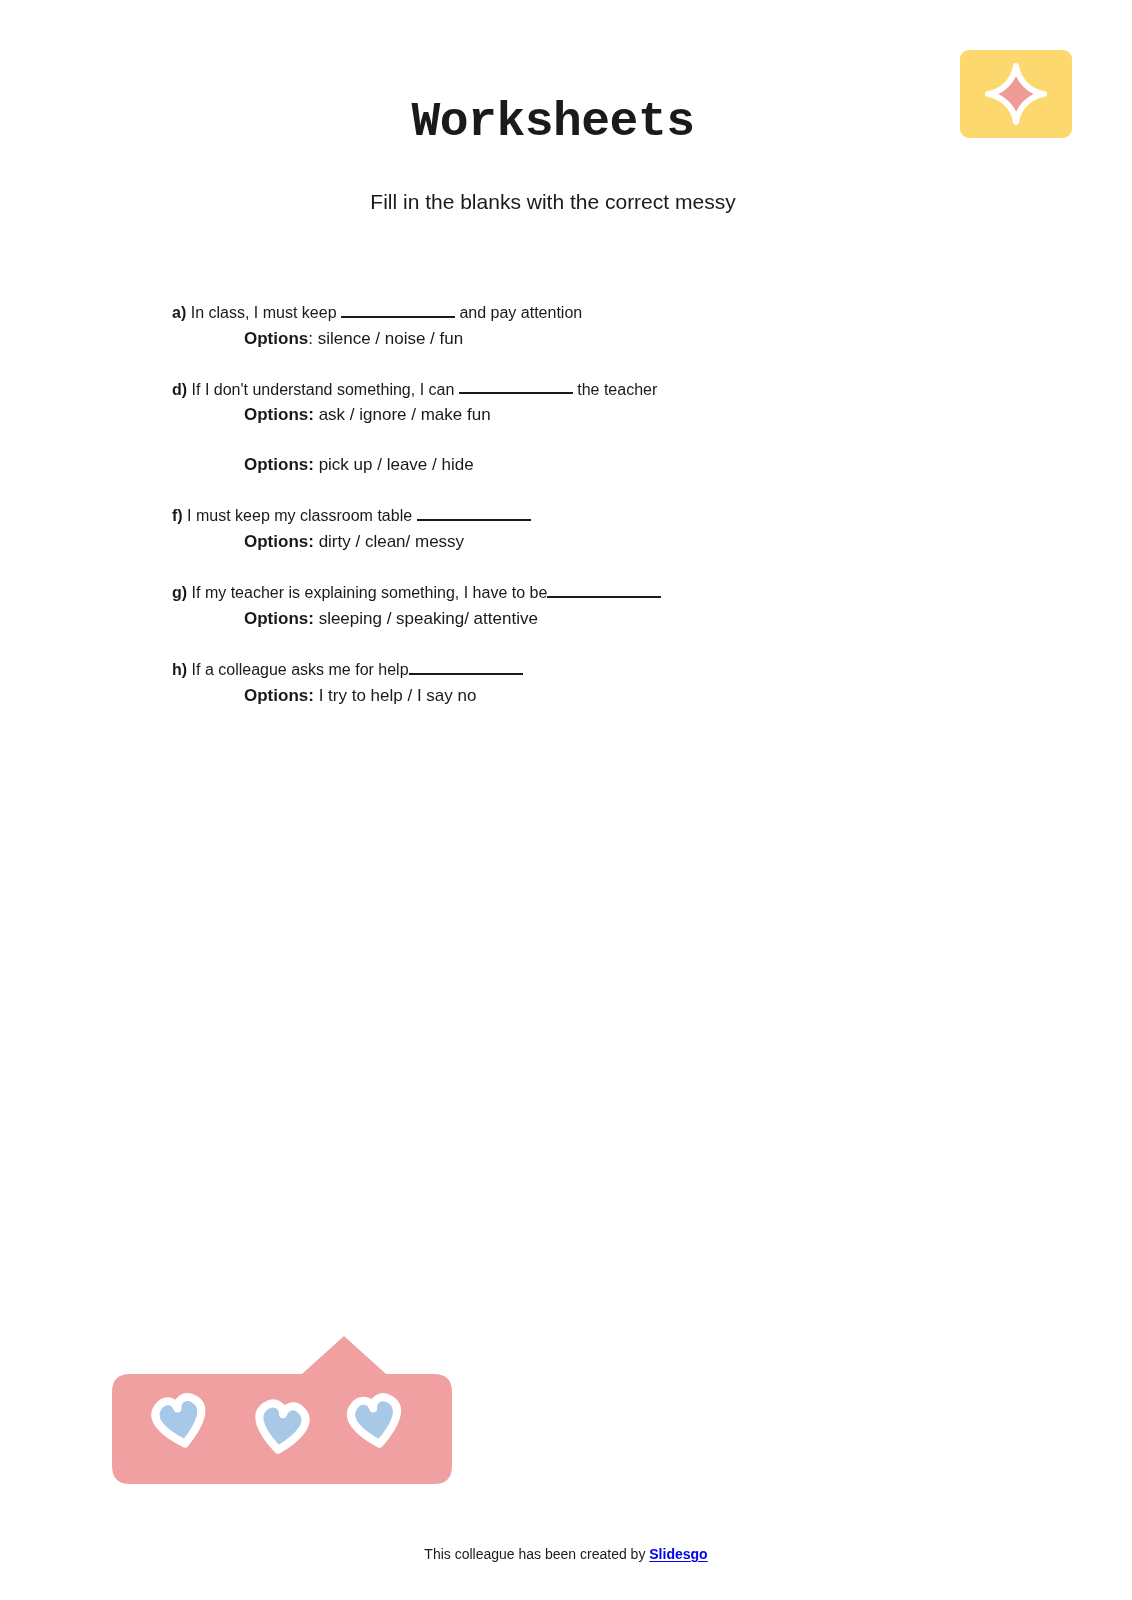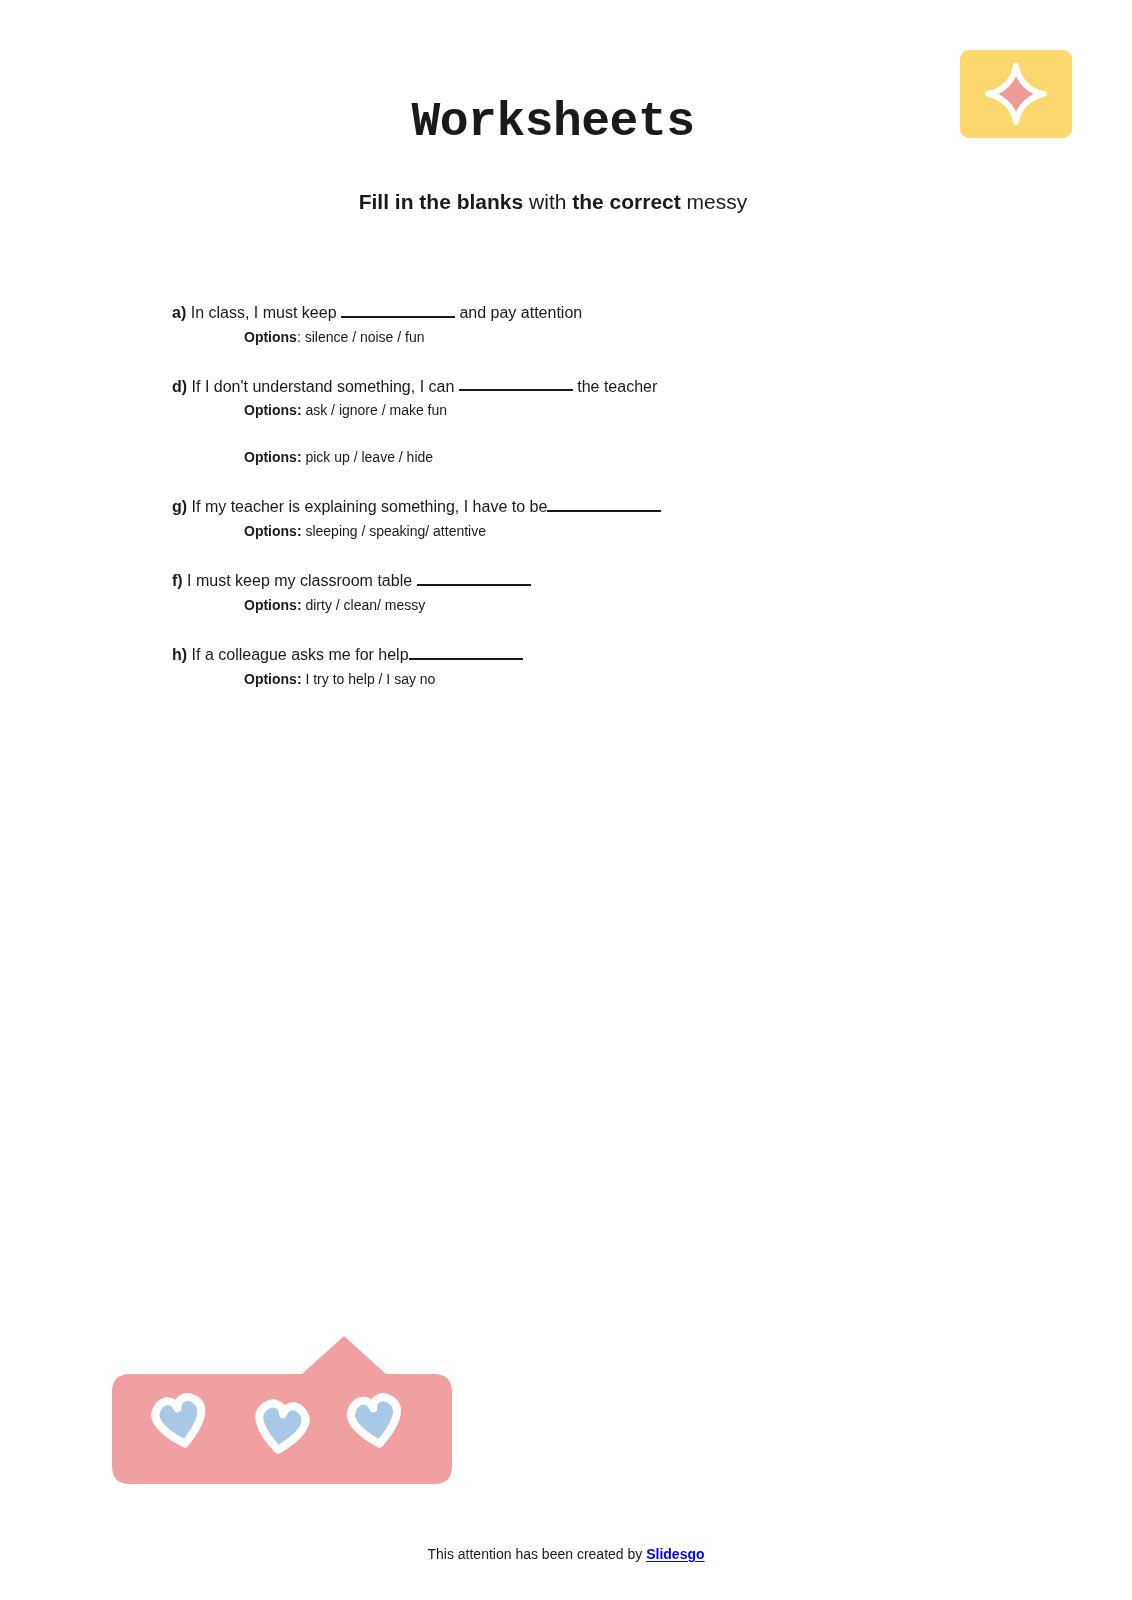--- a/index.html
+++ b/index.html
@@ -49,21 +49,21 @@
   #page-subtitle {
     position: absolute;
     top: 188px;
     left: 0;
     width: 1106px;
     text-align: center;
     font-size: 21px;
     font-weight: 400;
     line-height: 1.3;
   }
-  #page-subtitle .b { font-weight: 700; text-align: right; }
+  #page-subtitle .b { font-weight: 400; text-align: right; }
 
   
   #questions {
     position: absolute;
     top: 303px;
     left: 172px;
     width: 880px;
   }
 
   .q-item { margin-bottom: 0; }
@@ -78,21 +78,21 @@
 
   .blank {
     display: inline-block;
     border-bottom: 2.2px solid #1a1a1a;
     height: 0.92em;
     vertical-align: baseline;
   }
   .blank.w1 { width: 114px; }
 
   .q-options {
-    font-size: 14px;
+    font-size: 17px;
     line-height: 1;
     padding-left: 72px;
     padding-bottom: 9px;
     white-space: nowrap;
   }
   .opt-label { font-weight: 700; }
 
   .sp-a { margin-bottom: 24px; }
   .sp-b { margin-bottom: 24px; }
 
@@ -151,27 +151,27 @@
   <div class="q-item sp-b">
     <div class="q-line"><span class="q-letter">d)</span> <span>If I don't understand something, I can </span><span class="blank w1"></span><span> the teacher</span></div>
     <div class="q-options"><span class="opt-label">Options:</span><span> </span><span>ask / ignore / make fun</span></div>
   </div>
 
   <div class="q-item sp-b">
     <div class="q-options"><span class="opt-label">Options:</span><span> </span><span>pick up / leave / hide</span></div>
   </div>
 
   <div class="q-item sp-b">
+    <div class="q-line"><span class="q-letter">f)</span> <span>I must keep my classroom table </span><span class="blank w1"></span><span></span></div>
+    <div class="q-options"><span class="opt-label">Options:</span><span> </span><span>dirty / clean/ messy</span></div>
+  </div>
+
+  <div class="q-item sp-b">
     <div class="q-line"><span class="q-letter">g)</span> <span>If my teacher is explaining something, I have to be</span><span class="blank w1"></span><span></span></div>
     <div class="q-options"><span class="opt-label">Options:</span><span> </span><span>sleeping / speaking/ attentive</span></div>
-  </div>
-
-  <div class="q-item sp-b">
-    <div class="q-line"><span class="q-letter">f)</span> <span>I must keep my classroom table </span><span class="blank w1"></span><span></span></div>
-    <div class="q-options"><span class="opt-label">Options:</span><span> </span><span>dirty / clean/ messy</span></div>
   </div>
 
   <div class="q-item">
     <div class="q-line"><span class="q-letter">h)</span> <span>If a colleague asks me for help</span><span class="blank w1"></span><span></span></div>
     <div class="q-options"><span class="opt-label">Options:</span><span> </span><span>I try to help / I say no</span></div>
   </div>
 
 </div>
 
 <div id="crown-decoration">
@@ -187,14 +187,14 @@
       <path d="M0,14 C-20,-2 -30,-18 -18,-28 C-10,-35 -1,-30 0,-22 C1,-30 10,-35 18,-28 C30,-18 20,-2 0,14 Z" fill="#a8c8e8" stroke="#ffffff" stroke-width="8" stroke-linejoin="round"></path>
     </g>
 
     <g transform="translate(265,100) rotate(-10)">
       <path d="M0,14 C-20,-2 -30,-18 -18,-28 C-10,-35 -1,-30 0,-22 C1,-30 10,-35 18,-28 C30,-18 20,-2 0,14 Z" fill="#a8c8e8" stroke="#ffffff" stroke-width="8" stroke-linejoin="round"></path>
     </g>
   </svg>
 </div>
 
 <div id="footer-credit">
-  <span>This attention has been created by </span><a class="brand" href="#">Slidesgo</a>
+  <span>This colleague has been created by </span><a class="brand" href="#">Slidesgo</a>
 </div>
 
 </body></html>

